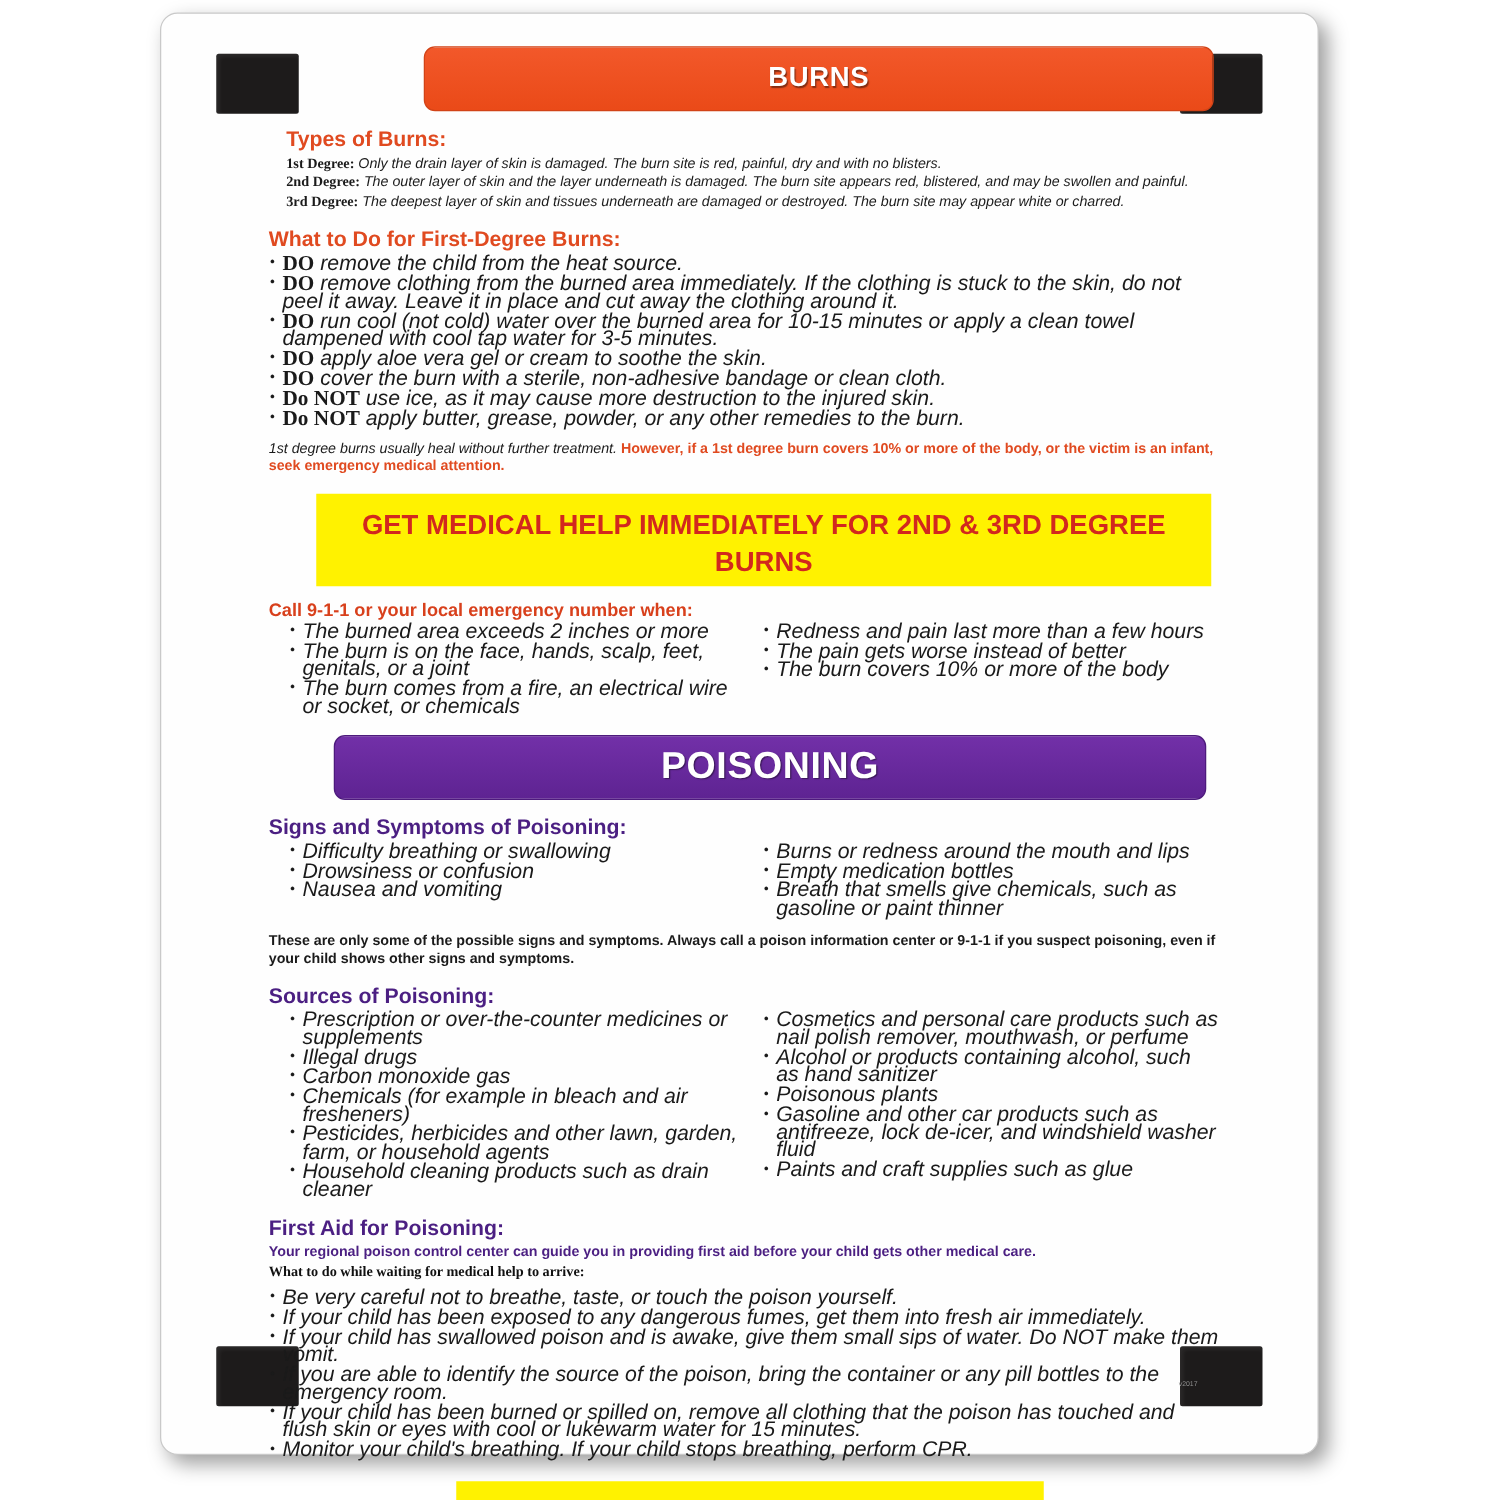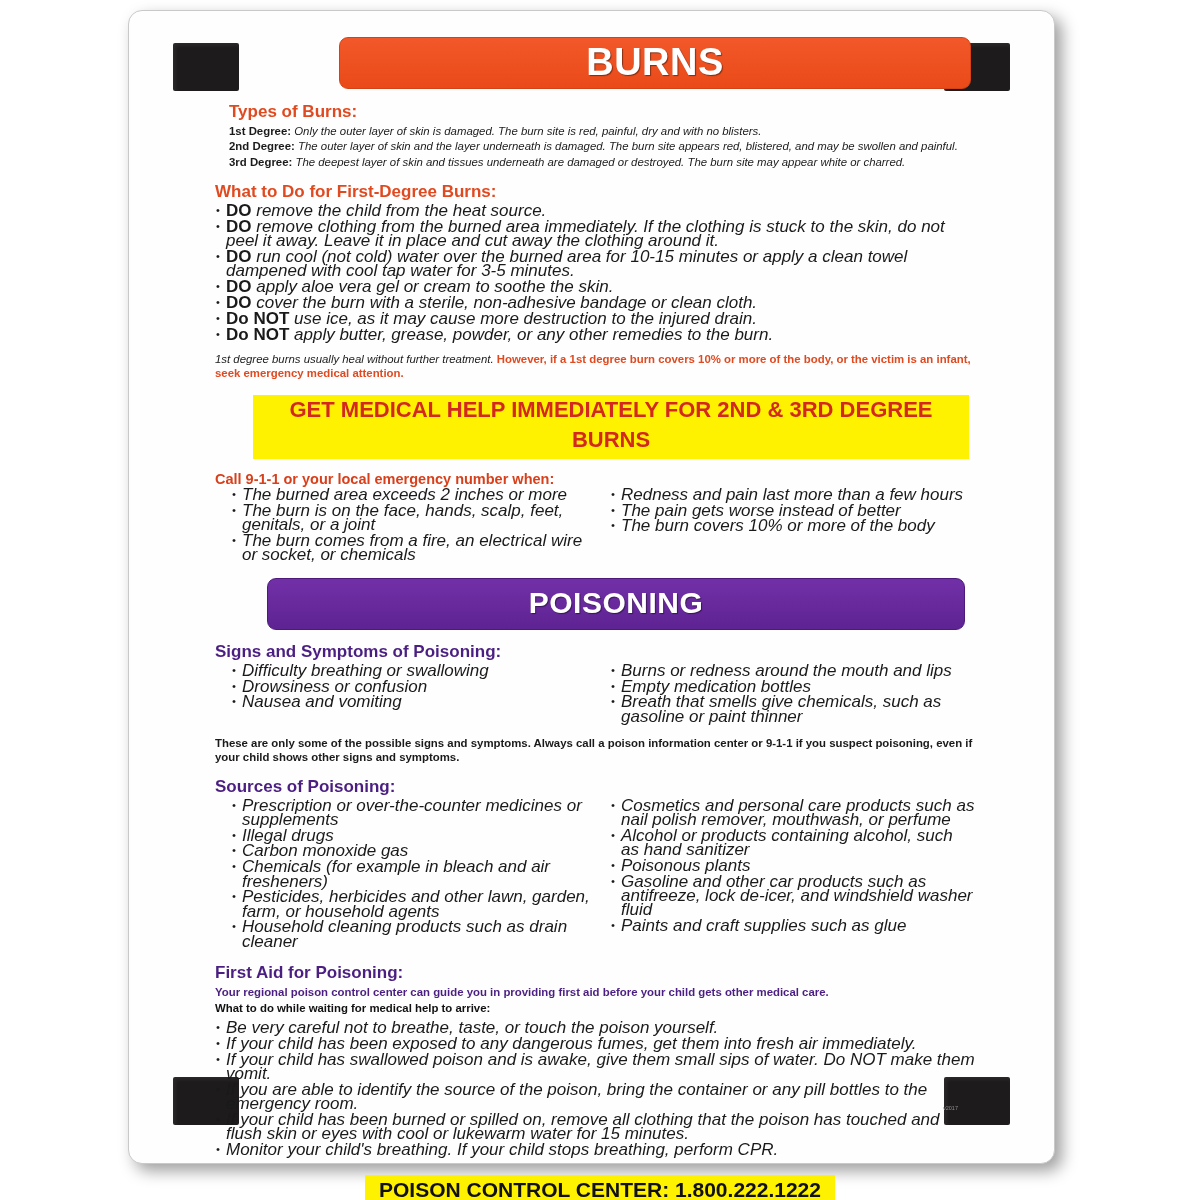--- a/index.html
+++ b/index.html
@@ -45,49 +45,49 @@
     text-align:center;
     color:#ffffff;
     font-weight:bold;
     letter-spacing:.5px;
     text-shadow:1px 1px 1px rgba(0,0,0,.45);
   }
   .banner-burns{
     margin-left:124px;margin-right:4px;
     background:linear-gradient(#f2582a,#ea4a18);
     border:1px solid #d24317;
-    font-size:38px;line-height:40px;
+    font-size:22px;line-height:40px;
     padding:4px 0 6px 0;
   }
   .banner-poison{
     margin-left:52px;margin-right:10px;
     background:linear-gradient(#7230a8,#5e2392);
     border:1px solid #4d1a7c;
     font-size:30px;line-height:40px;
     padding:4px 0 6px 0;
   }
   .yellow-bar{
     background:#fff200;
     text-align:center;
     font-weight:bold;
     font-size:22px;
     line-height:30px;
-    padding:0 0 4px 0;
+    padding:10px 0 4px 0;
   }
   .yellow-burns{color:#d2281e;margin:14px 6px 0 38px;}
   .yellow-poison{color:#111;font-size:21px;margin:18px 140px 0 150px;}
 
   
   .h-red{color:#e04a20;font-weight:bold;font-size:17px;margin:13px 0 2px 0;}
   .h-red-sm{color:#d8401c;font-weight:bold;font-size:14.5px;margin:12px 0 1px 0;}
   .h-purple{color:#4b1f82;font-weight:bold;font-size:17px;margin:12px 0 2px 0;}
 
   .body-txt{font-size:11.4px;line-height:14.2px;color:#1a1a1a;}
   .ital{font-style:italic;}
-  .bold{font-weight:bold;}
+  .bold{font-weight:bold;font-family:Liberation Serif, serif;}
   .red-txt{color:#e04a20;font-weight:bold;}
   .purple-txt{color:#4b1f82;font-weight:bold;}
 
   ul.tight{list-style:none;margin:0;padding:0;}
   ul.tight > li{
     position:relative;
     padding-left:11px;
     margin:0 0 1.5px 0;
     font-size:17px;
     line-height:14.3px;
@@ -136,40 +136,40 @@
     <div class="corner-mag cm-br"></div>
 
     <div class="content">
 
       <div class="banner banner-burns">BURNS</div>
 
       <div class="degree-block">
         <div class="h-red">Types of Burns:</div>
         <p class="body-txt">
           <span class="bold">1st Degree:</span>
-          <span class="ital">Only the outer layer of skin is damaged. The burn site is red, painful, dry and with no blisters.</span>
+          <span class="ital">Only the drain layer of skin is damaged. The burn site is red, painful, dry and with no blisters.</span>
         </p>
         <p class="body-txt">
           <span class="bold">2nd Degree:</span>
           <span class="ital">The outer layer of skin and the layer underneath is damaged. The burn site appears red, blistered, and may be swollen and painful.</span>
         </p>
         <p class="body-txt">
           <span class="bold">3rd Degree:</span>
           <span class="ital">The deepest layer of skin and tissues underneath are damaged or destroyed. The burn site may appear white or charred.</span>
         </p>
       </div>
 
       <div class="h-red">What to Do for First-Degree Burns:</div>
       <ul class="tight">
         <li><span class="bold">DO</span> <span class="ital">remove the child from the heat source.</span></li>
         <li><span class="bold">DO</span> <span class="ital">remove clothing from the burned area immediately. If the clothing is stuck to the skin, do not peel it away. Leave it in place and cut away the clothing around it.</span></li>
         <li><span class="bold">DO</span> <span class="ital">run cool (not cold) water over the burned area for 10-15 minutes or apply a clean towel dampened with cool tap water for 3-5 minutes.</span></li>
         <li><span class="bold">DO</span> <span class="ital">apply aloe vera gel or cream to soothe the skin.</span></li>
         <li><span class="bold">DO</span> <span class="ital">cover the burn with a sterile, non-adhesive bandage or clean cloth.</span></li>
-        <li><span class="bold">Do NOT</span> <span class="ital">use ice, as it may cause more destruction to the injured drain.</span></li>
+        <li><span class="bold">Do NOT</span> <span class="ital">use ice, as it may cause more destruction to the injured skin.</span></li>
         <li><span class="bold">Do NOT</span> <span class="ital">apply butter, grease, powder, or any other remedies to the burn.</span></li>
       </ul>
 
       <p class="lead-para">
         <span class="ital">1st degree burns usually heal without further treatment.</span>
         <span class="red-txt">However, if a 1st degree burn covers 10% or more of the body, or the victim is an infant, seek emergency medical attention.</span>
       </p>
 
       <div class="yellow-bar yellow-burns">GET MEDICAL HELP IMMEDIATELY FOR 2ND &amp; 3RD DEGREE BURNS</div>
 

